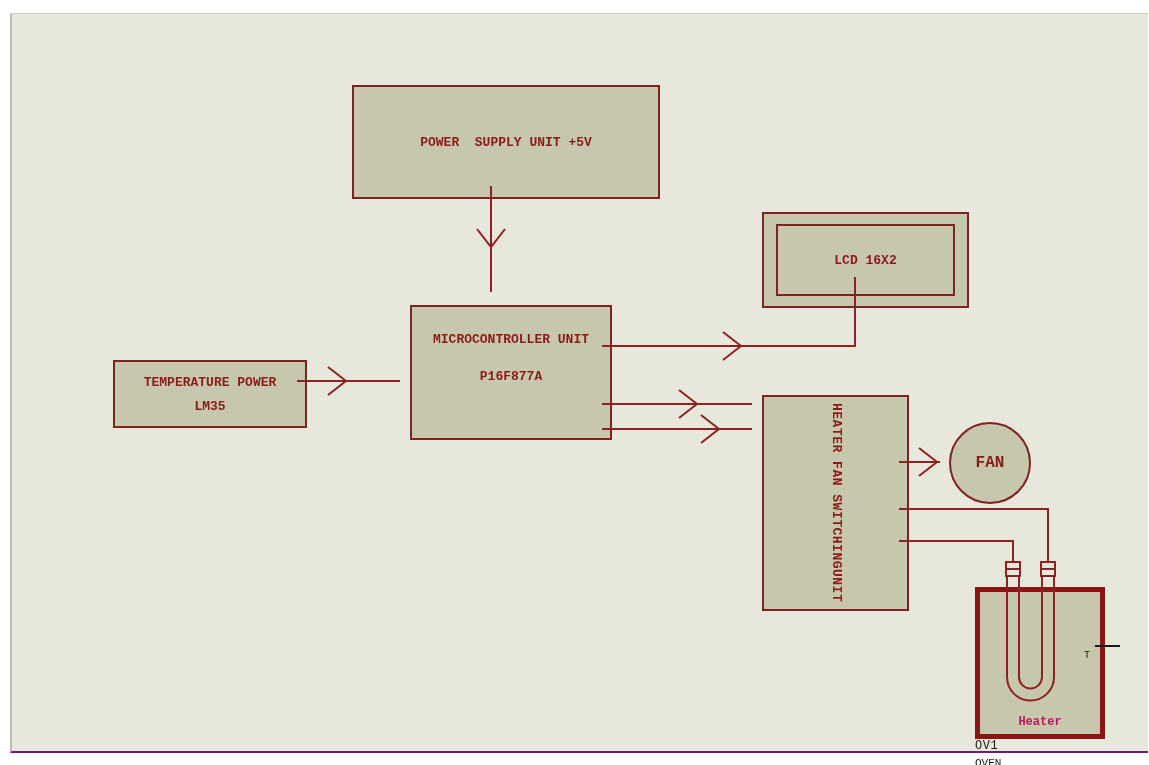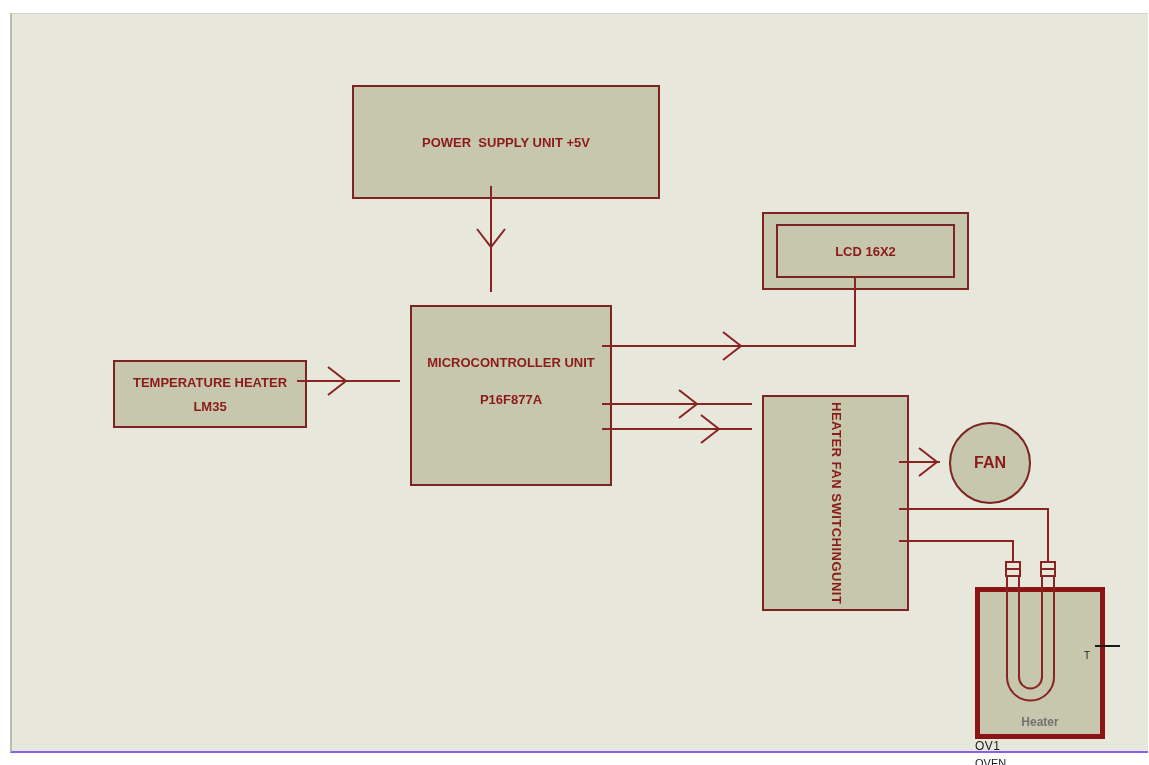--- a/index.html
+++ b/index.html
@@ -5,34 +5,35 @@
   html,body{margin:0;padding:0;}
   body{
     width:1149px;height:765px;position:relative;
     background:#ffffff;overflow:hidden;
     font-family:"Liberation Sans", sans-serif;
   }
   .canvas{
     position:absolute;left:10px;top:13px;width:1138px;height:740px;
     background:#e7e8db;
     border-left:2px solid #bcbdae;border-top:1px solid #d2d3c6;
-    border-bottom:2px solid #8b5cf6;
+    border-bottom:2px solid #701a75;
     box-sizing:border-box;
+    font-family:Liberation Mono, monospace;
   }
   .block{
     position:absolute;box-sizing:border-box;
     background:#c7c7ad;border:2px solid #7d2321;
     display:flex;flex-direction:column;align-items:center;justify-content:center;
     color:#8b1a1a;font-weight:bold;font-size:13px;text-align:center;
   }
   .block .lbl{white-space:pre;}
   #psu{left:340px;top:71px;width:308px;height:114px;}
-  #mcu{left:398px;top:291px;width:202px;height:181px;gap:22px;padding-bottom:30px;}
+  #mcu{left:398px;top:291px;width:202px;height:135px;gap:22px;padding-bottom:30px;}
   #sensor{left:101px;top:346px;width:194px;height:68px;gap:9px;}
-  #lcd{left:750px;top:198px;width:207px;height:78px;padding:10px 12px;}
+  #lcd{left:750px;top:198px;width:207px;height:96px;padding:10px 12px;}
   #lcd .inner{
     width:100%;height:100%;border:2px solid #7d2321;box-sizing:border-box;
     display:flex;align-items:center;justify-content:center;
   }
   #hfsu{left:750px;top:381px;width:147px;height:216px;}
   #hfsu .vtext{
     writing-mode:vertical-rl;text-orientation:mixed;
     line-height:2.2;letter-spacing:0.5px;text-align:center;height:100%;
     display:flex;flex-direction:row;align-items:center;justify-content:center;
   }
@@ -40,42 +41,42 @@
   #fan{left:937px;top:408px;width:82px;height:82px;border-radius:50%;font-size:16px;}
   #oven{
     position:absolute;left:963px;top:573px;width:130px;height:152px;
     box-sizing:border-box;background:#c7c7ad;border:5px solid #8b1515;
   }
   svg.overlay{position:absolute;left:0;top:0;z-index:5;}
   .wire{stroke:#8b2323;stroke-width:2;fill:none;}
   .thin-annot{position:absolute;z-index:6;color:#1a1a1a;}
   #heater-label{
     position:absolute;z-index:6;left:978px;top:701px;width:100px;text-align:center;
-    color:#737373;font-weight:bold;font-size:12px;
+    color:#be185d;font-weight:bold;font-size:12px;
   }
   #t-label{left:1072px;top:636px;font-size:10px;}
   #oven-ref{left:963px;top:725px;font-size:12px;letter-spacing:0.5px;}
   #oven-name{left:963px;top:743px;font-size:11px;}
 </style>
 </head>
 <body>
 
 <div class="canvas">
 
   <div class="block" id="psu">
     <span class="lbl">POWER  SUPPLY UNIT +5V</span>
   </div>
 
   <div class="block" id="mcu">
     <span class="lbl">MICROCONTROLLER UNIT</span>
     <span class="lbl">P16F877A</span>
   </div>
 
   <div class="block" id="sensor">
-    <span class="lbl">TEMPERATURE HEATER</span>
+    <span class="lbl">TEMPERATURE POWER</span>
     <span class="lbl">LM35</span>
   </div>
 
   <div class="block" id="lcd">
     <div class="inner">
       <span class="lbl">LCD 16X2</span>
     </div>
   </div>
 
   <div class="block" id="hfsu">

